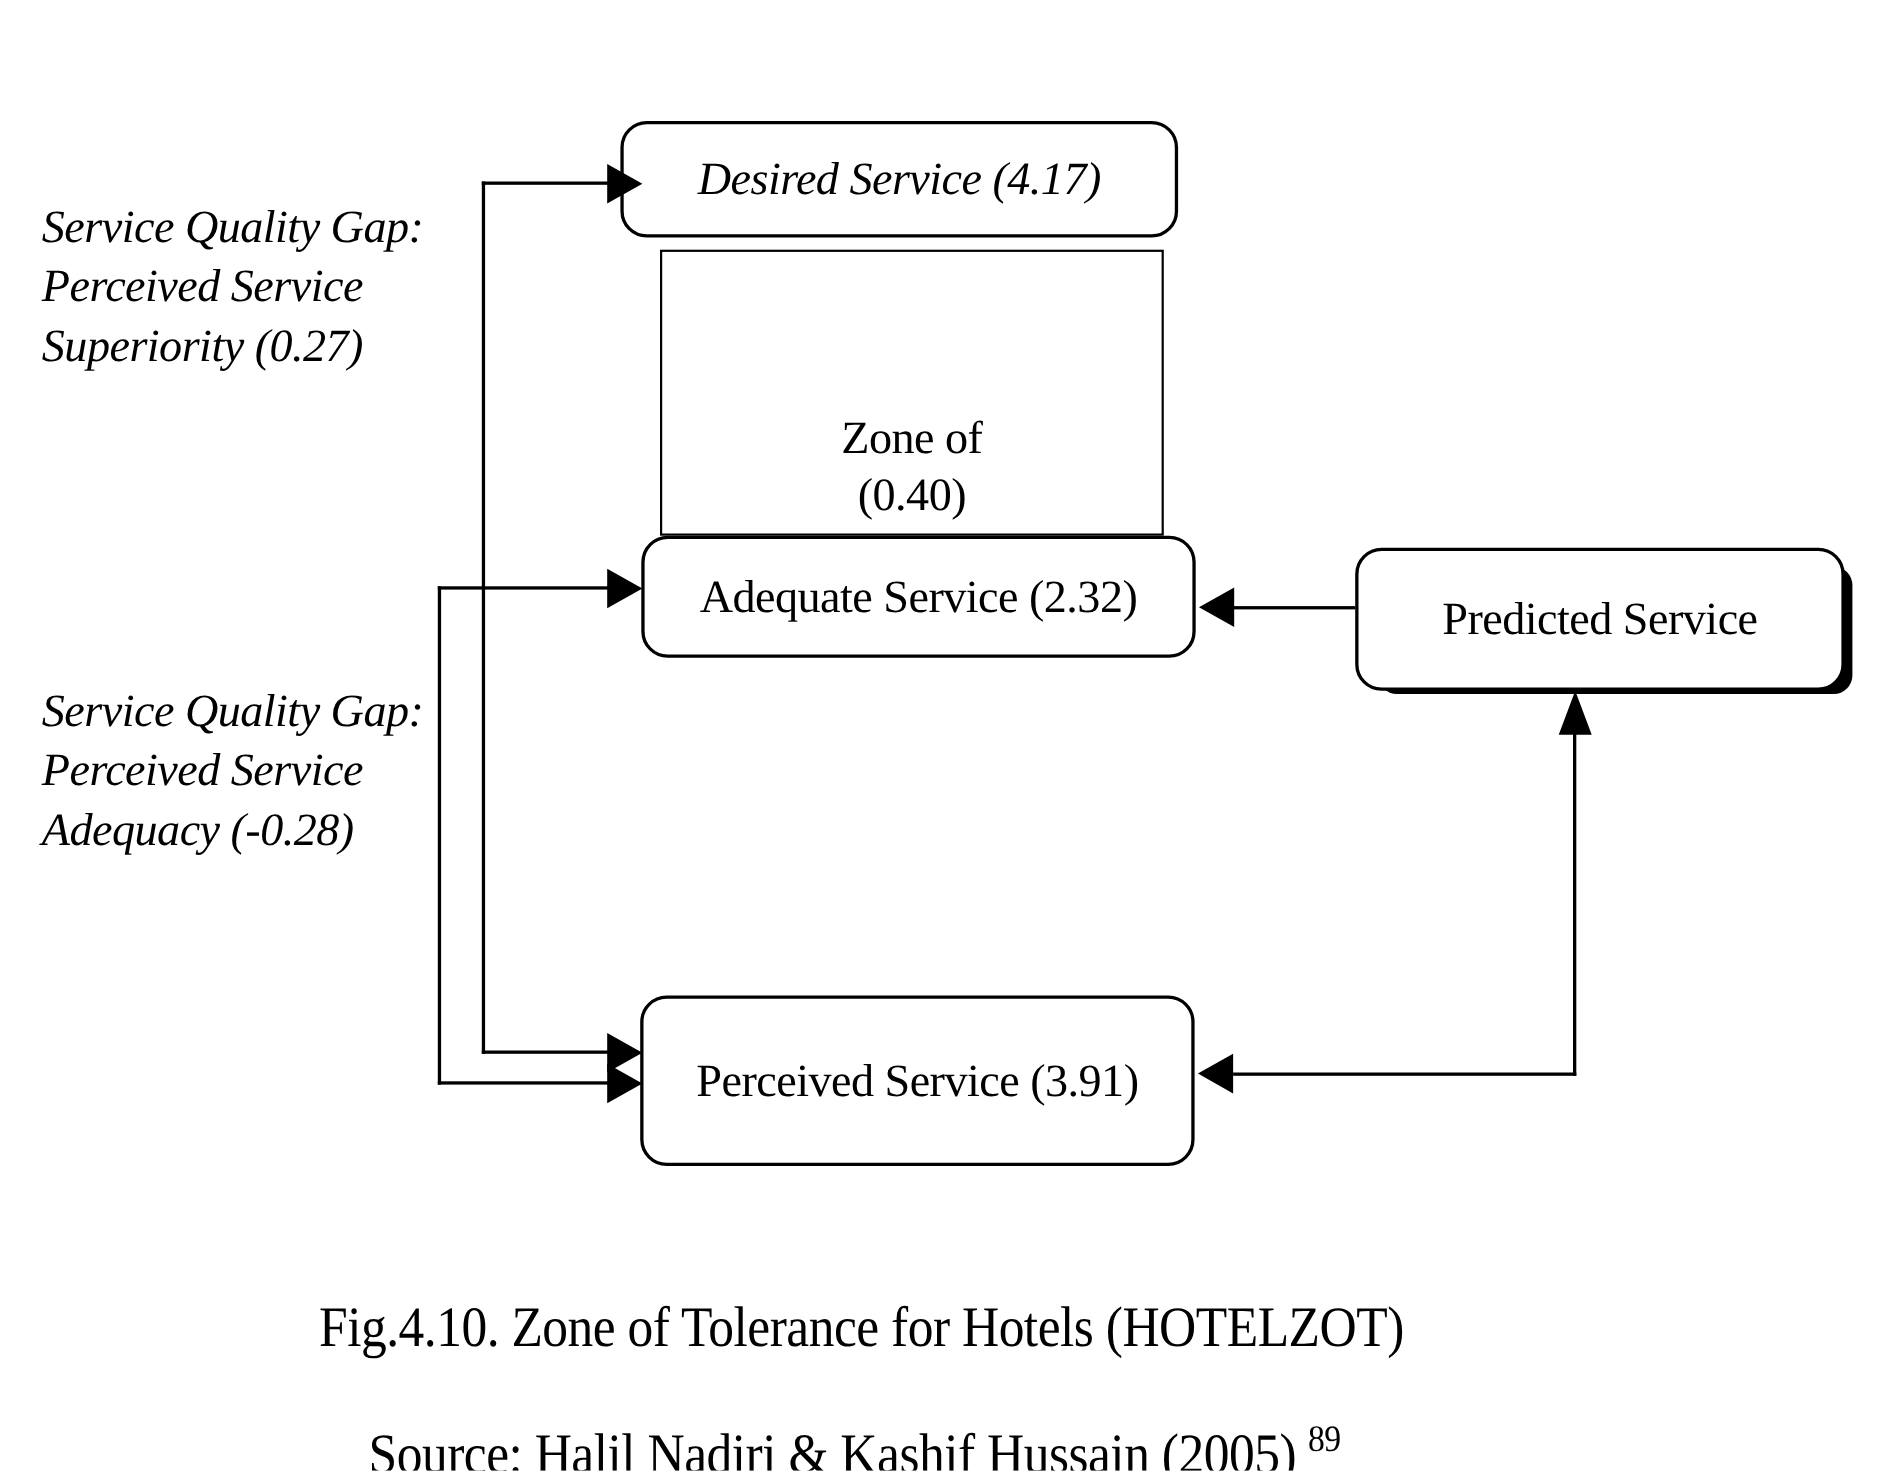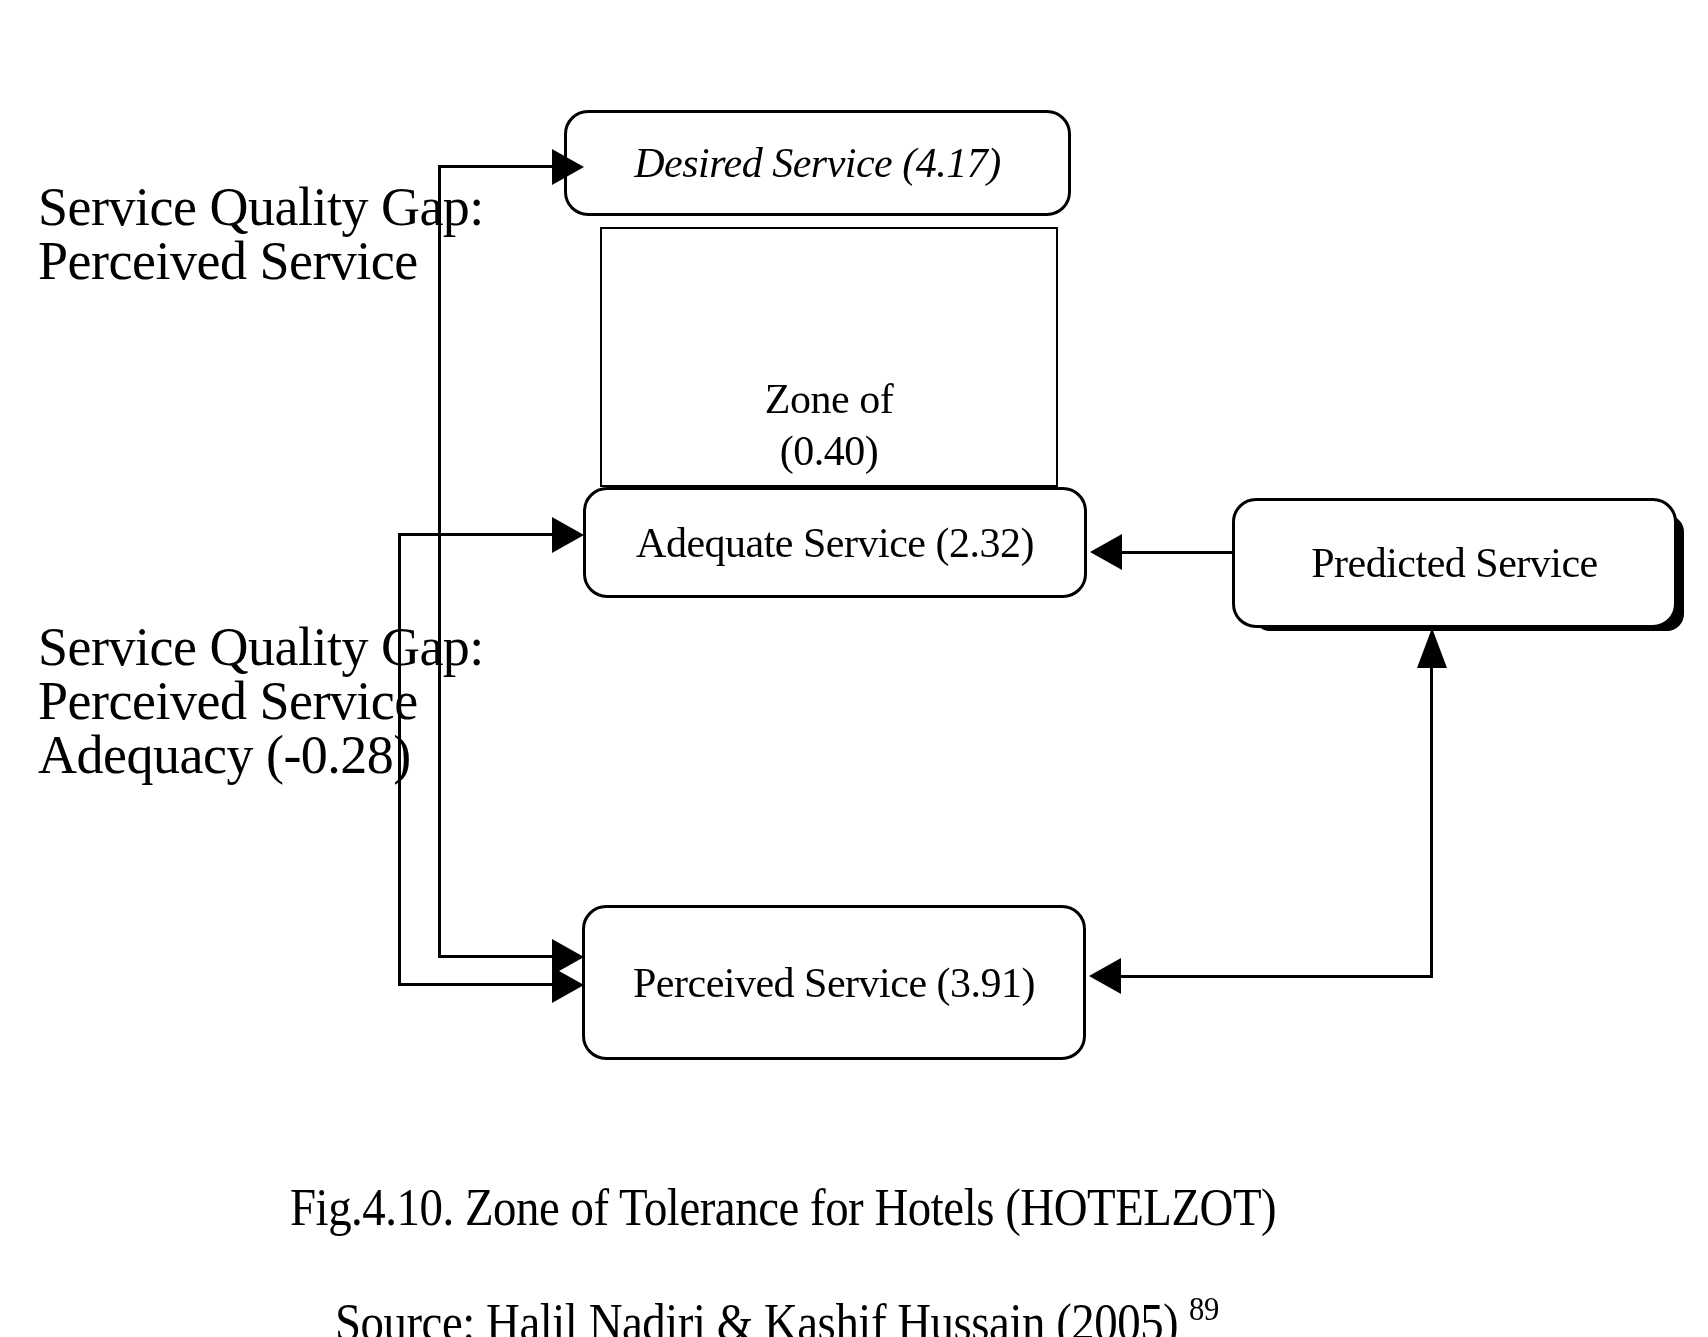--- a/index.html
+++ b/index.html
@@ -24,21 +24,21 @@
   .hline, .vline { position:absolute; background:#000; z-index:2; }
   .arr-r { position:absolute; width:0; height:0; z-index:4;
     border-top:18px solid transparent; border-bottom:18px solid transparent;
     border-left:32px solid #000; }
   .arr-l { position:absolute; width:0; height:0; z-index:4;
     border-top:18px solid transparent; border-bottom:18px solid transparent;
     border-right:32px solid #000; }
   .arr-u { position:absolute; width:0; height:0; z-index:4;
     border-left:15px solid transparent; border-right:15px solid transparent;
     border-bottom:40px solid #000; }
-  .side-label { position:absolute; font-size:54px; line-height:54px; z-index:2; }
+  .side-label { position:absolute; font-size:42px; line-height:54px; z-index:2;font-style:italic; }
   .caption {
     position:absolute; left:290px; top:1178px; font-size:52px;
     white-space:nowrap; transform:scaleX(0.9); transform-origin:left top; z-index:2;
   }
   .source {
     position:absolute; left:335px; top:1293px; font-size:52px;
     white-space:nowrap; transform:scaleX(0.9); transform-origin:left top; z-index:2;
   }
   .source .fnote { font-size:34px; position:relative; top:-20px; margin-left:12px; }
   .shadowed { box-shadow:14px 10px 0 -7px #000; }
@@ -86,20 +86,21 @@
   <div class="arr-l" style="left:1090px; top:534px;"></div>
 
   <div class="arr-u" style="left:1417px; top:628px;"></div>
   <div class="vline" style="left:1430px; top:664px; width:3px; height:314px;"></div>
   <div class="hline" style="left:1121px; top:975px; width:312px; height:3px;"></div>
   <div class="arr-l" style="left:1089px; top:958px;"></div>
 
   <div class="side-label" style="left:38px; top:180px;">
     <div>Service Quality Gap:</div>
     <div>Perceived Service</div>
+    <div>Superiority (0.27)</div>
   </div>
 
   <div class="side-label" style="left:38px; top:620px;">
     <div>Service Quality Gap:</div>
     <div>Perceived Service</div>
     <div>Adequacy (-0.28)</div>
   </div>
 
 
   <div class="caption">Fig.4.10. Zone of Tolerance for Hotels (HOTELZOT)</div>

